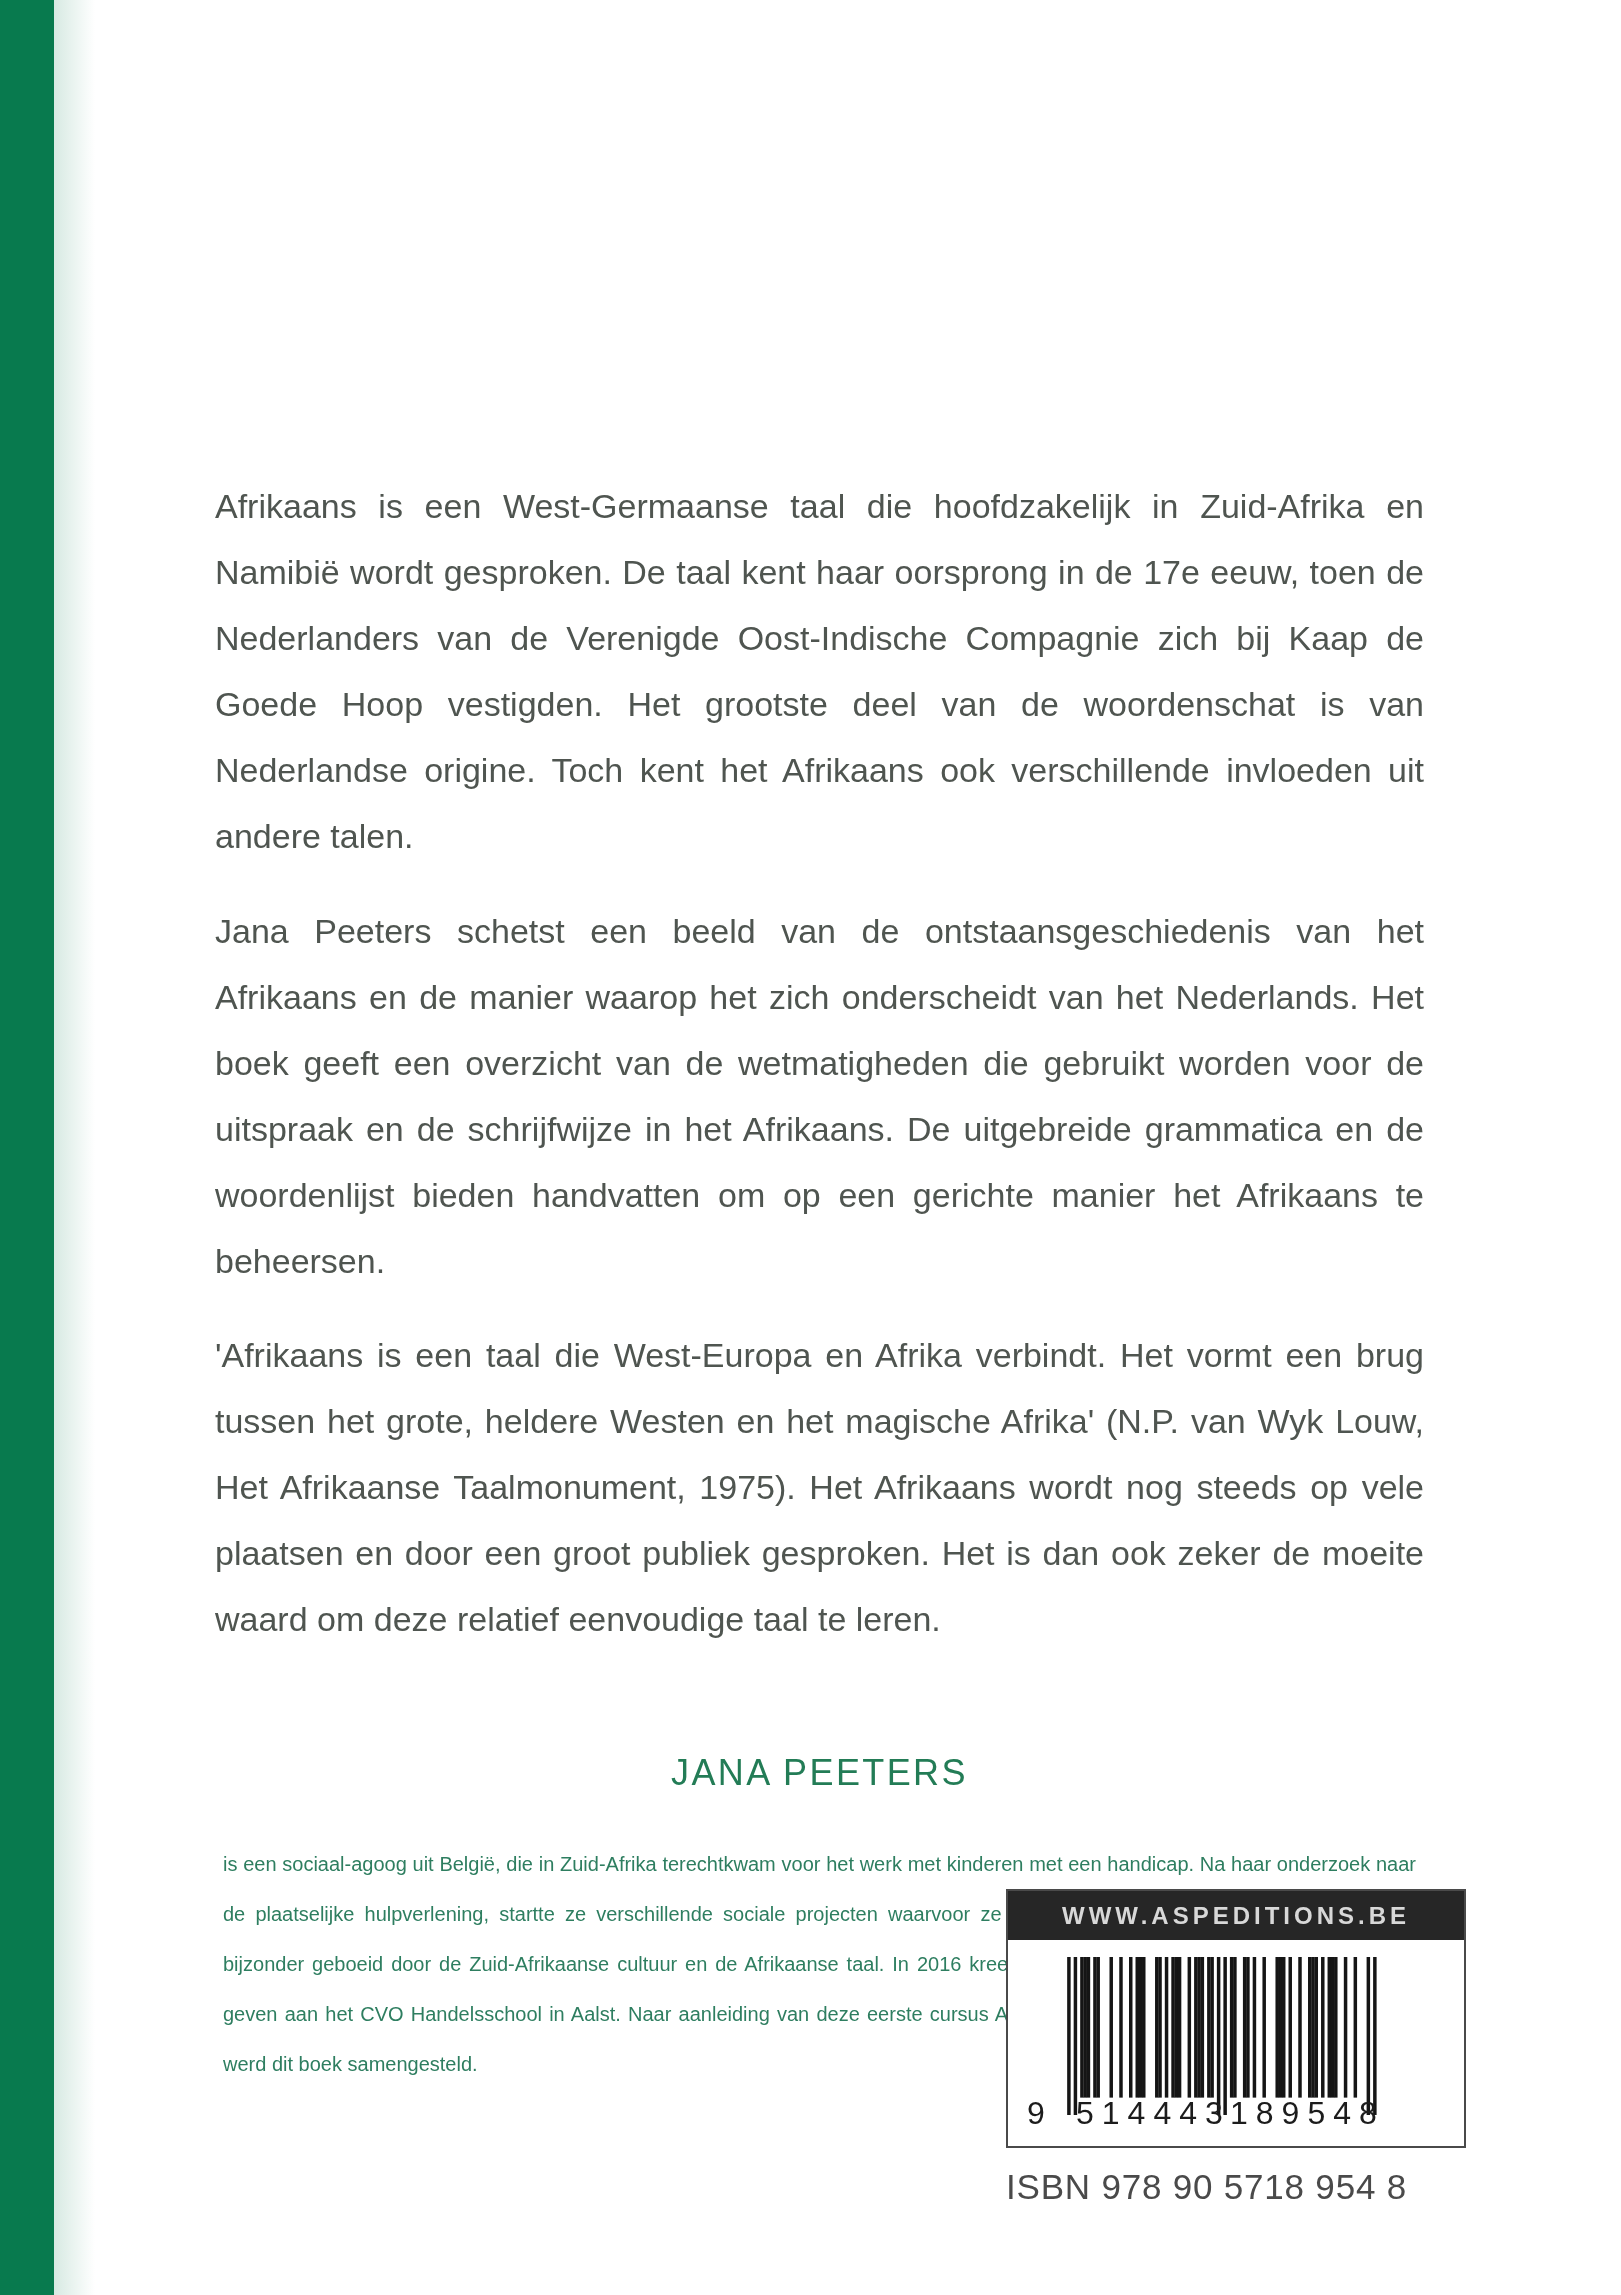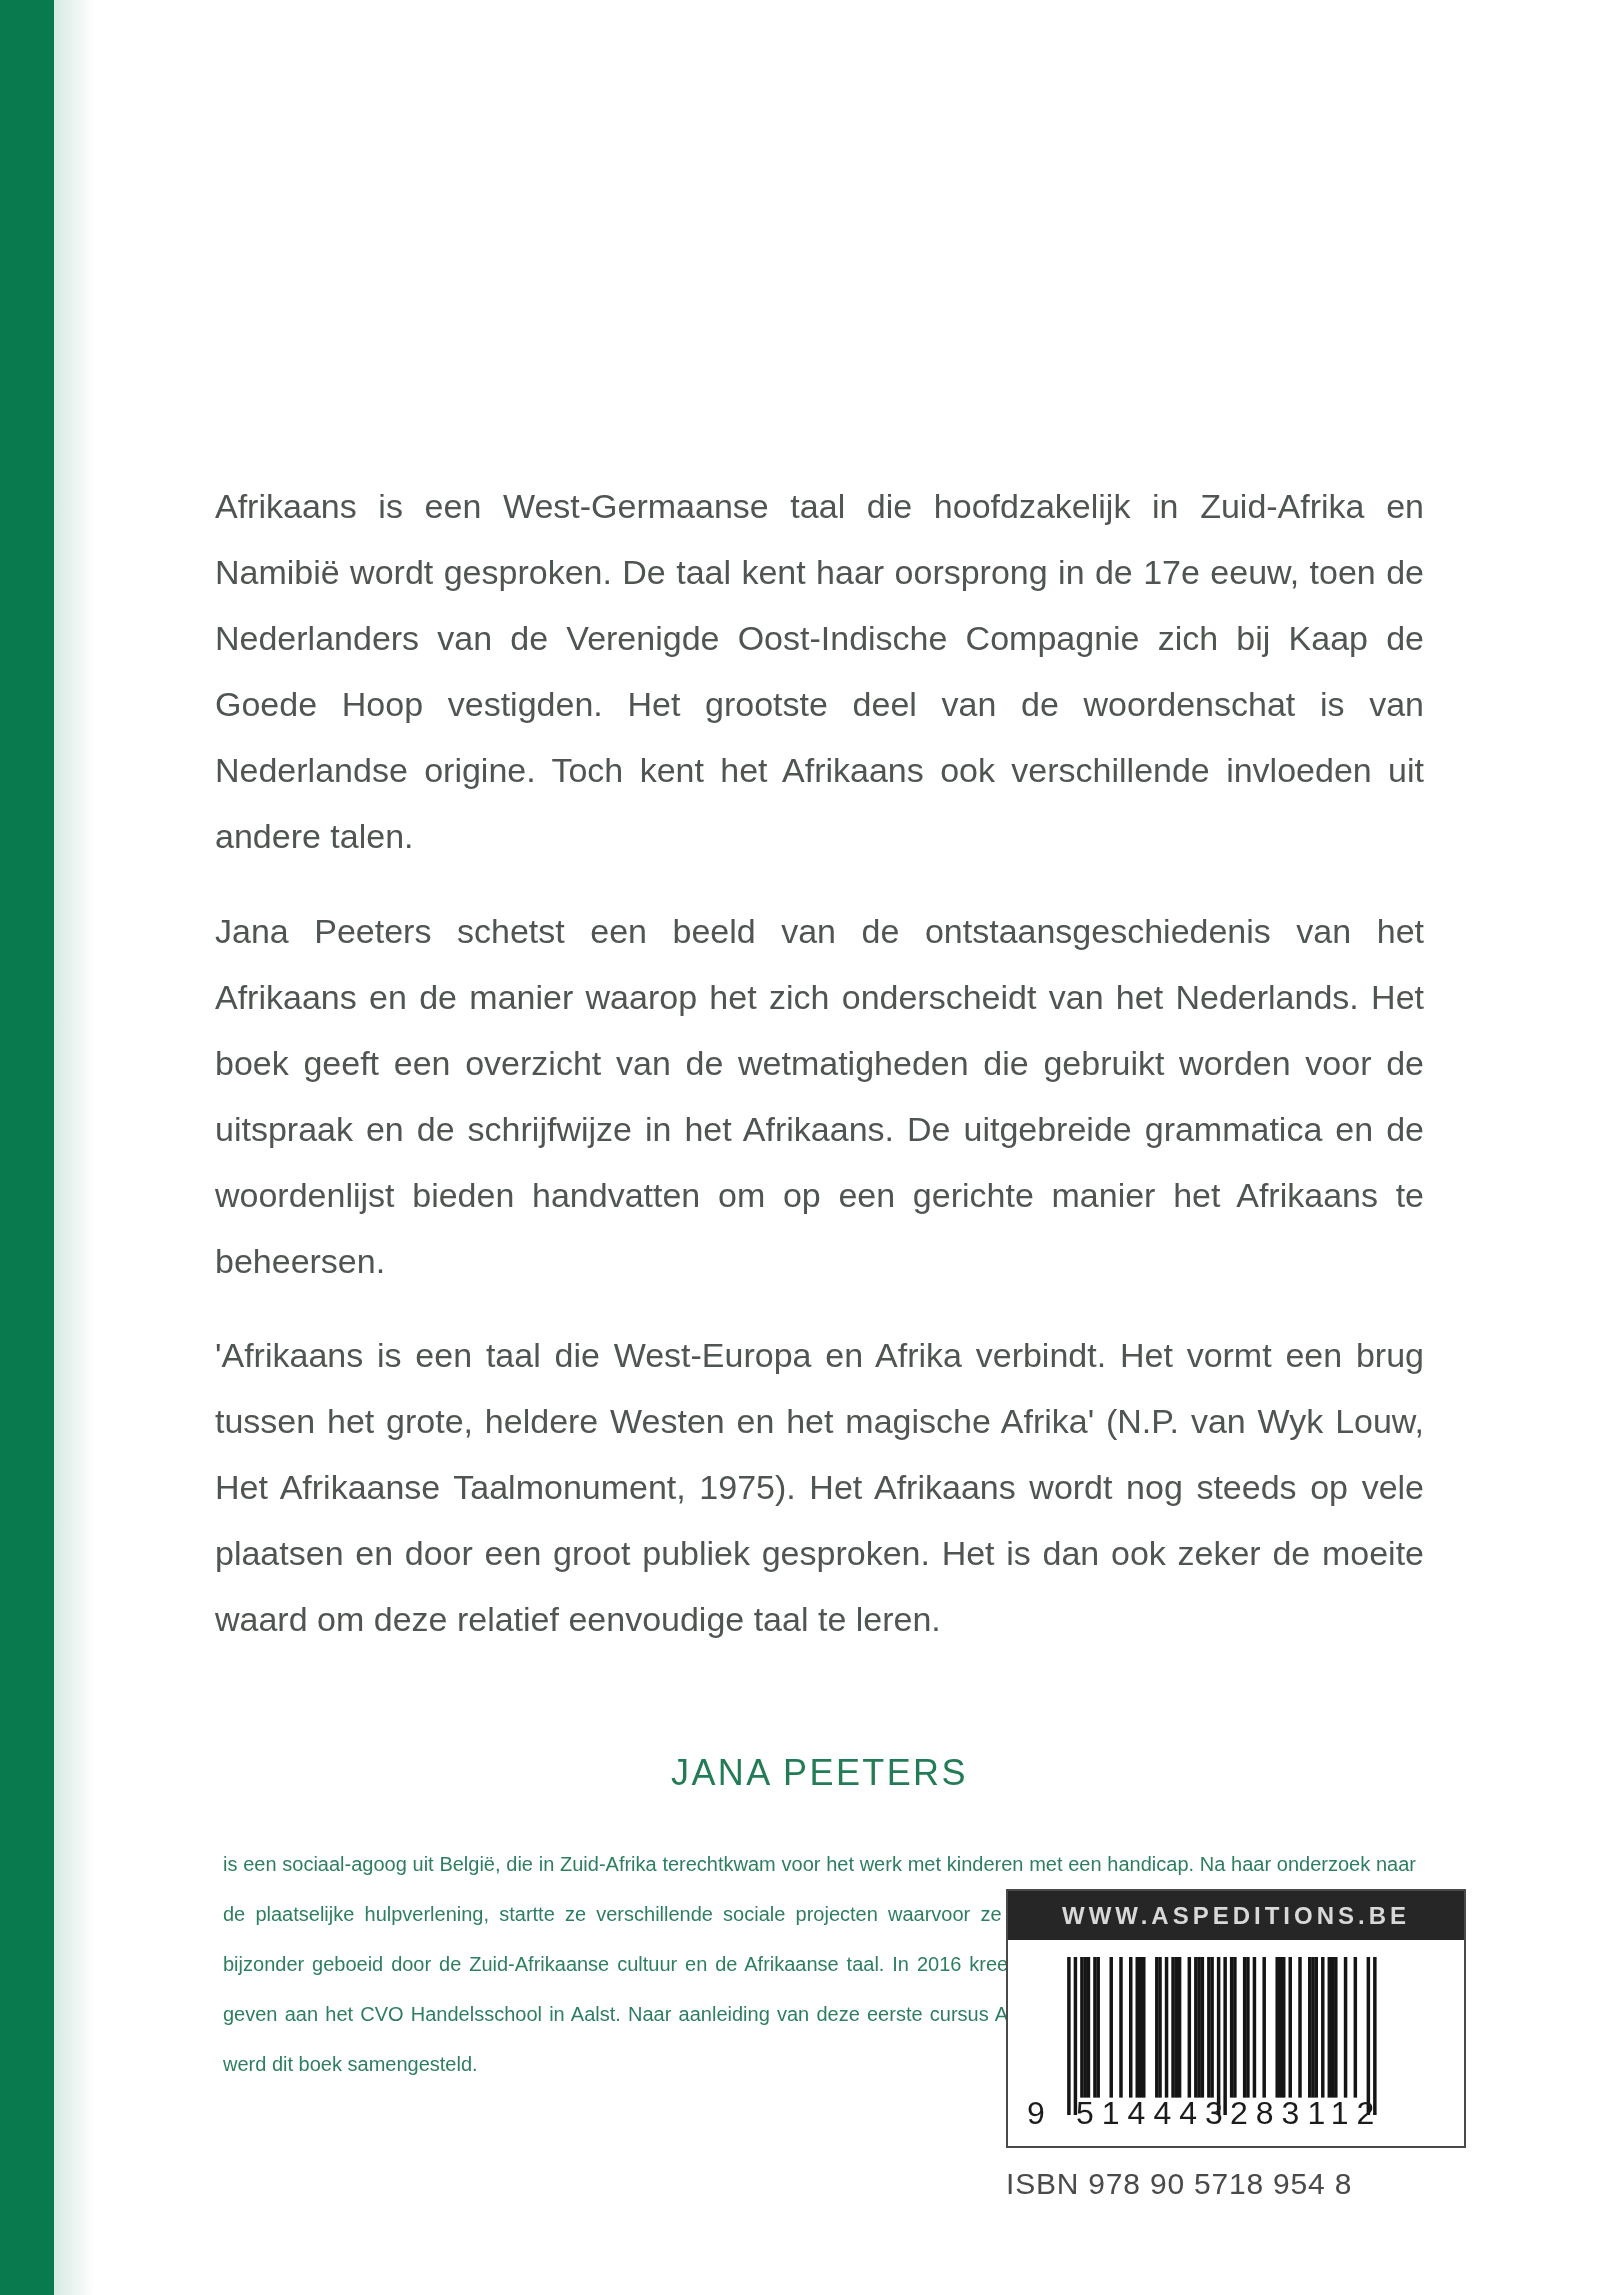--- a/index.html
+++ b/index.html
@@ -66,21 +66,21 @@
     position:absolute;top:157px;
     font-size:32px;line-height:32px;
     color:#1c1c1c;
     white-space:nowrap;
   }
   .digit-lead{left:19px;}
   .digit-left{left:68px;width:136px;text-align:center;letter-spacing:8px;}
   .digit-right{left:222px;width:136px;text-align:center;letter-spacing:8px;}
   .isbn{
     position:absolute;left:1006px;top:2167px;
-    font-size:30px;letter-spacing:0.8px;
+    font-size:35px;letter-spacing:0.8px;
     color:var(--isbn-text,#4A4A4A);
     white-space:nowrap;
   }
 </style>
 </head>
 <body>
 
 <div class="page">
 
   <div class="spine-stripe"></div>
@@ -146,21 +146,21 @@
           <rect x="333.72" y="0" width="4.42" height="178" fill="#151515"></rect>
           <rect x="337.84" y="0" width="4.42" height="178" fill="#151515"></rect>
           <rect x="350.20" y="0" width="4.42" height="178" fill="#151515"></rect>
           <rect x="362.56" y="0" width="4.42" height="178" fill="#151515"></rect>
           <rect x="379.04" y="0" width="4.42" height="200" fill="#151515"></rect>
           <rect x="387.28" y="0" width="4.42" height="200" fill="#151515"></rect>
         </svg>
       <div class="barcode-digits">
         <span class="digit-lead">9</span>
         <span class="digit-left">514443</span>
-        <span class="digit-right">283112</span>
+        <span class="digit-right">189548</span>
       </div>
     </div>
   </div>
 
   <div class="isbn">ISBN 978 90 5718 954 8</div>
 
 </div>
 
 
 </body></html>

